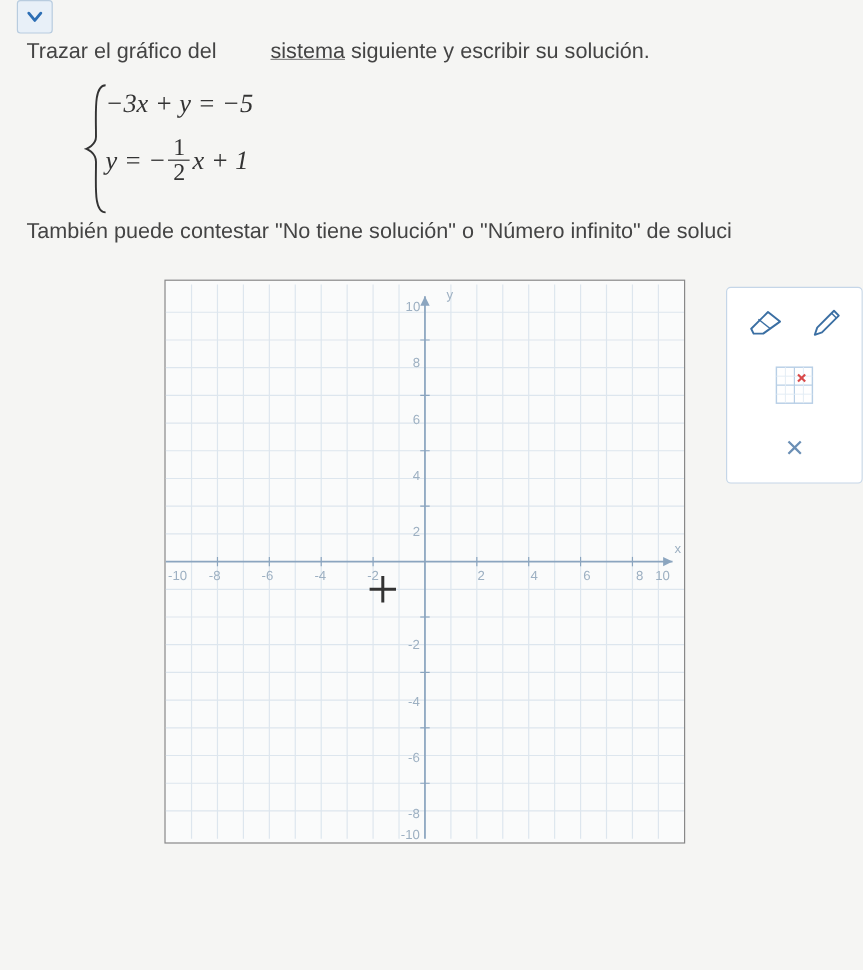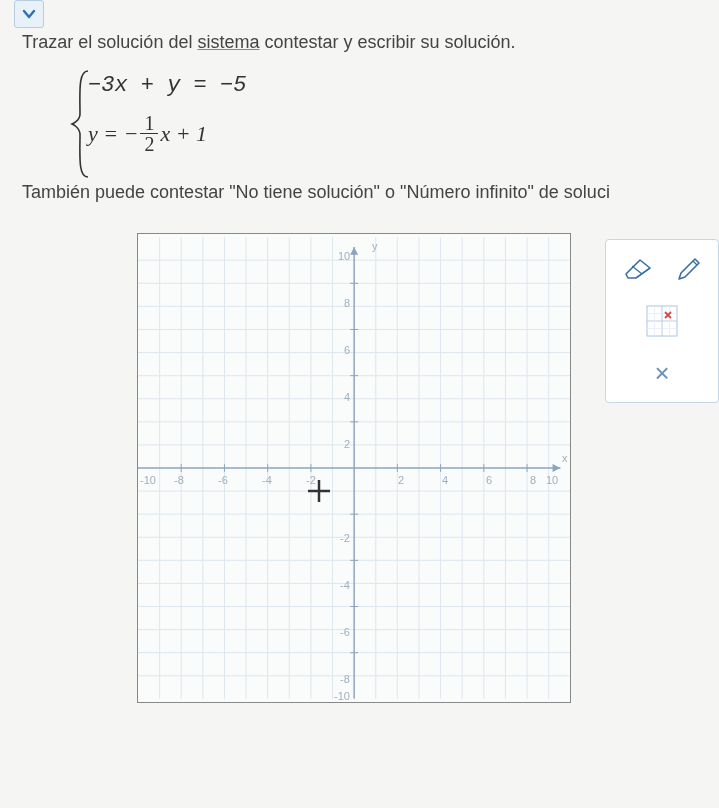--- a/index.html
+++ b/index.html
@@ -30,36 +30,37 @@
     }
     .instruction {
       font-size: 18px;
       color: #444;
       margin-bottom: 20px;
     }
     .instruction .underline {
       text-decoration: underline;
       text-decoration-color: #888;
       cursor: pointer;
+      margin-left: 40px;
     }
     .equations {
       margin-left: 48px;
       margin-bottom: 28px;
       position: relative;
       padding-left: 18px;
     }
     .brace {
       position: absolute;
       left: 0;
       top: -4px;
       height: 110px;
       width: 22px;
     }
     .eq-line {
-      font-family: Liberation Mono, monospace;
+      font-family: Liberation Serif, serif;
       font-size: 22px;
       font-style: italic;
       color: #333;
       line-height: 1.2;
       margin-bottom: 14px;
     }
     .eq2 {
       display: flex;
       align-items: center;
       font-family: 'Times New Roman', serif;
@@ -148,21 +149,21 @@
 <body>
 
 <div class="top-btn">
   <svg width="16" height="16" viewBox="0 0 16 16">
     <path d="M3 5 L8 11 L13 5" stroke="#2d6fb5" stroke-width="2.4" fill="none" stroke-linecap="round" stroke-linejoin="round"></path>
   </svg>
 </div>
 
 <div class="content">
   <p class="instruction">
-    <span>Trazar el solución del </span><span class="underline">sistema</span><span> contestar y escribir su solución.</span>
+    <span>Trazar el gráfico del </span><span class="underline">sistema</span><span> siguiente y escribir su solución.</span>
   </p>
 
   <div class="equations">
     <svg class="brace" viewBox="0 0 22 110" preserveAspectRatio="none">
       <path d="M18 2 C 8 2, 10 25, 10 45 C 10 52, 2 55, 2 55 C 2 55, 10 58, 10 66 C 10 86, 8 108, 18 108" stroke="#333" stroke-width="1.6" fill="none"></path>
     </svg>
     <div class="eq-line">−3x + y = −5</div>
     <div class="eq2">
       <span>y = −</span>
       <span class="frac">

